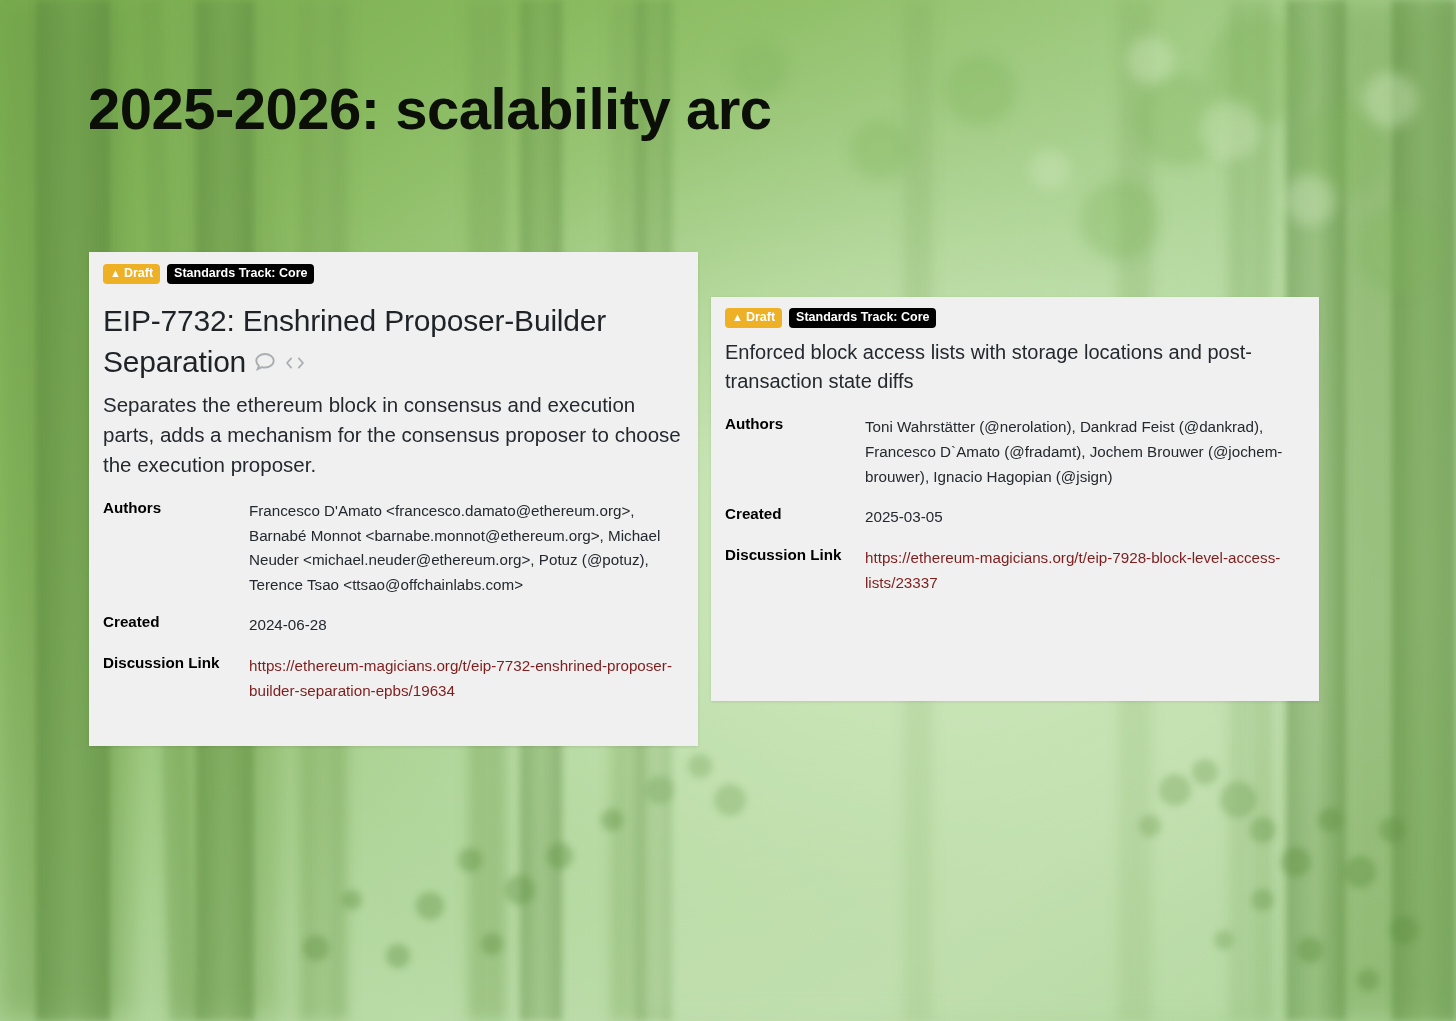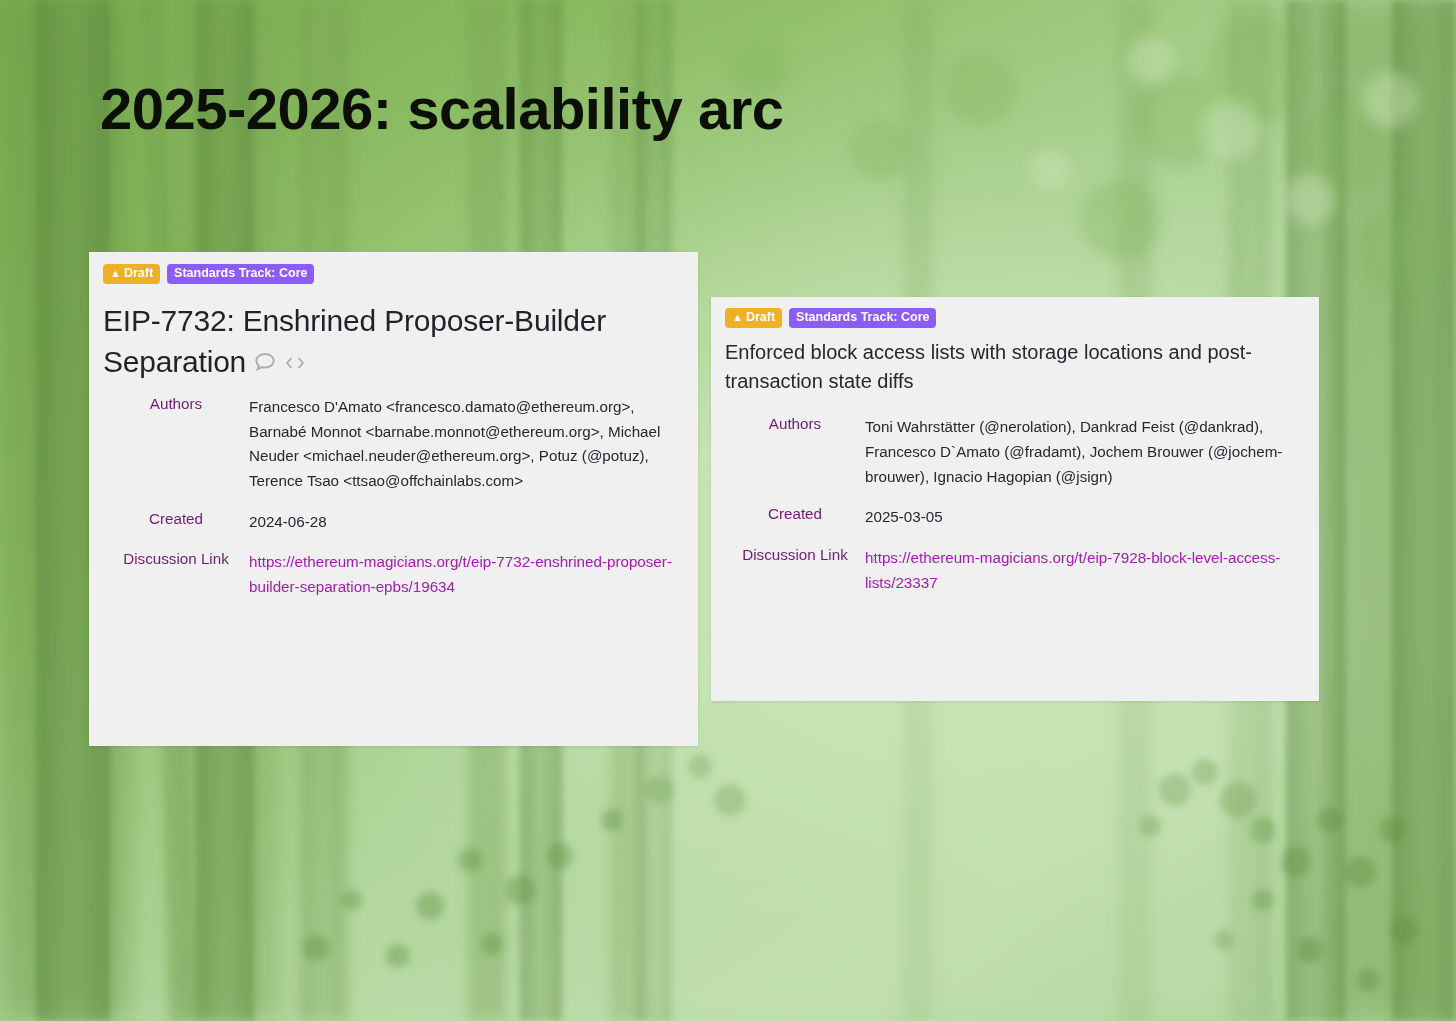--- a/index.html
+++ b/index.html
@@ -27,21 +27,21 @@
     position: absolute;
     inset: 0;
     width: 100%;
     height: 100%;
     display: block;
   }
 
   
   #slide-title {
     position: absolute;
-    left: 100px;
+    left: 88px;
     top: 76px;
     font-size: 58px;
     font-weight: bold;
     color: #0c0f08;
     letter-spacing: -0.5px;
     line-height: 1.15;
     white-space: nowrap;
     z-index: 5;
   }
 
@@ -80,21 +80,21 @@
     gap: 3px;
     font-size: 12.5px;
     font-weight: bold;
     color: #ffffff;
     border-radius: 4px;
     padding: 2px 7px 3px 7px;
     line-height: 1.2;
     white-space: nowrap;
   }
   .badge-draft { background: #eeb024; }
-  .badge-track { background: #8b5cf6; text-align: center; }
+  .badge-track { background: #000000; text-align: center; }
   .warn-glyph {
     font-size: 11px;
     line-height: 1;
     position: relative;
     top: -0.5px;
   }
 
   .eip-title {
     font-size: 30px;
     font-weight: normal;
@@ -125,33 +125,32 @@
     width: 100%;
     border-collapse: collapse;
     font-size: 15.2px;
   }
   .meta-table td {
     vertical-align: top;
     padding: 5px 0 11px 0;
   }
   .meta-label {
     width: 146px;
-    font-weight: normal;
-    color: #701a75;
+    font-weight: bold;
+    color: #000000;
     white-space: nowrap;
     padding-right: 8px;
-    text-align: center;
   }
   .meta-value {
     color: #24292f;
     line-height: 1.62;
     margin-top: 17px;
   }
   .meta-link {
-    color: #a21caf;
+    color: #7f1d1d;
   }
   .meta-table tr:last-child td { padding-bottom: 2px; }
 
   
   #eip-card-7928 .eip-title { font-size: 29px; line-height: 1.42; }
   #eip-card-7928 .eip-desc { font-size: 20px; margin-top: 10px; }
   #eip-card-7928 .meta-label { width: 140px; }
 </style>
 </head>
 <body>
@@ -289,20 +288,21 @@
 
     <h2 class="eip-title">
       <span>EIP-7732: Enshrined Proposer-Builder Separation</span><span class="title-icons"><span class="icon-inline"><svg width="24" height="24" viewBox="0 0 16 16" fill="none" stroke="#57606a" stroke-width="1.3">
               <path d="M2.2 7.2c0-2.5 2.6-4.5 5.8-4.5s5.8 2 5.8 4.5-2.6 4.5-5.8 4.5c-.7 0-1.4-.1-2-.3l-2.9 1.4.8-2.3C2.8 9.6 2.2 8.5 2.2 7.2z"></path>
             </svg></span><span class="icon-inline"><svg width="22" height="22" viewBox="0 0 16 16" fill="none" stroke="#57606a" stroke-width="1.3" stroke-linecap="round" stroke-linejoin="round">
               <polyline points="5.2,4.6 2.2,8 5.2,11.4"></polyline>
               <polyline points="10.8,4.6 13.8,8 10.8,11.4"></polyline>
             </svg></span></span>
     </h2>
 
+    <p class="eip-desc">Separates the ethereum block in consensus and execution parts, adds a mechanism for the consensus proposer to choose the execution proposer.</p>
 
     <table class="meta-table">
       <tbody>
         <tr>
           <td class="meta-label">Authors</td>
           <td class="meta-value">Francesco D'Amato &lt;francesco.damato@ethereum.org&gt;, Barnabé Monnot &lt;barnabe.monnot@ethereum.org&gt;, Michael Neuder &lt;michael.neuder@ethereum.org&gt;, Potuz (@potuz), Terence Tsao &lt;ttsao@offchainlabs.com&gt;</td>
         </tr>
         <tr>
           <td class="meta-label">Created</td>
           <td class="meta-value">2024-06-28</td>

